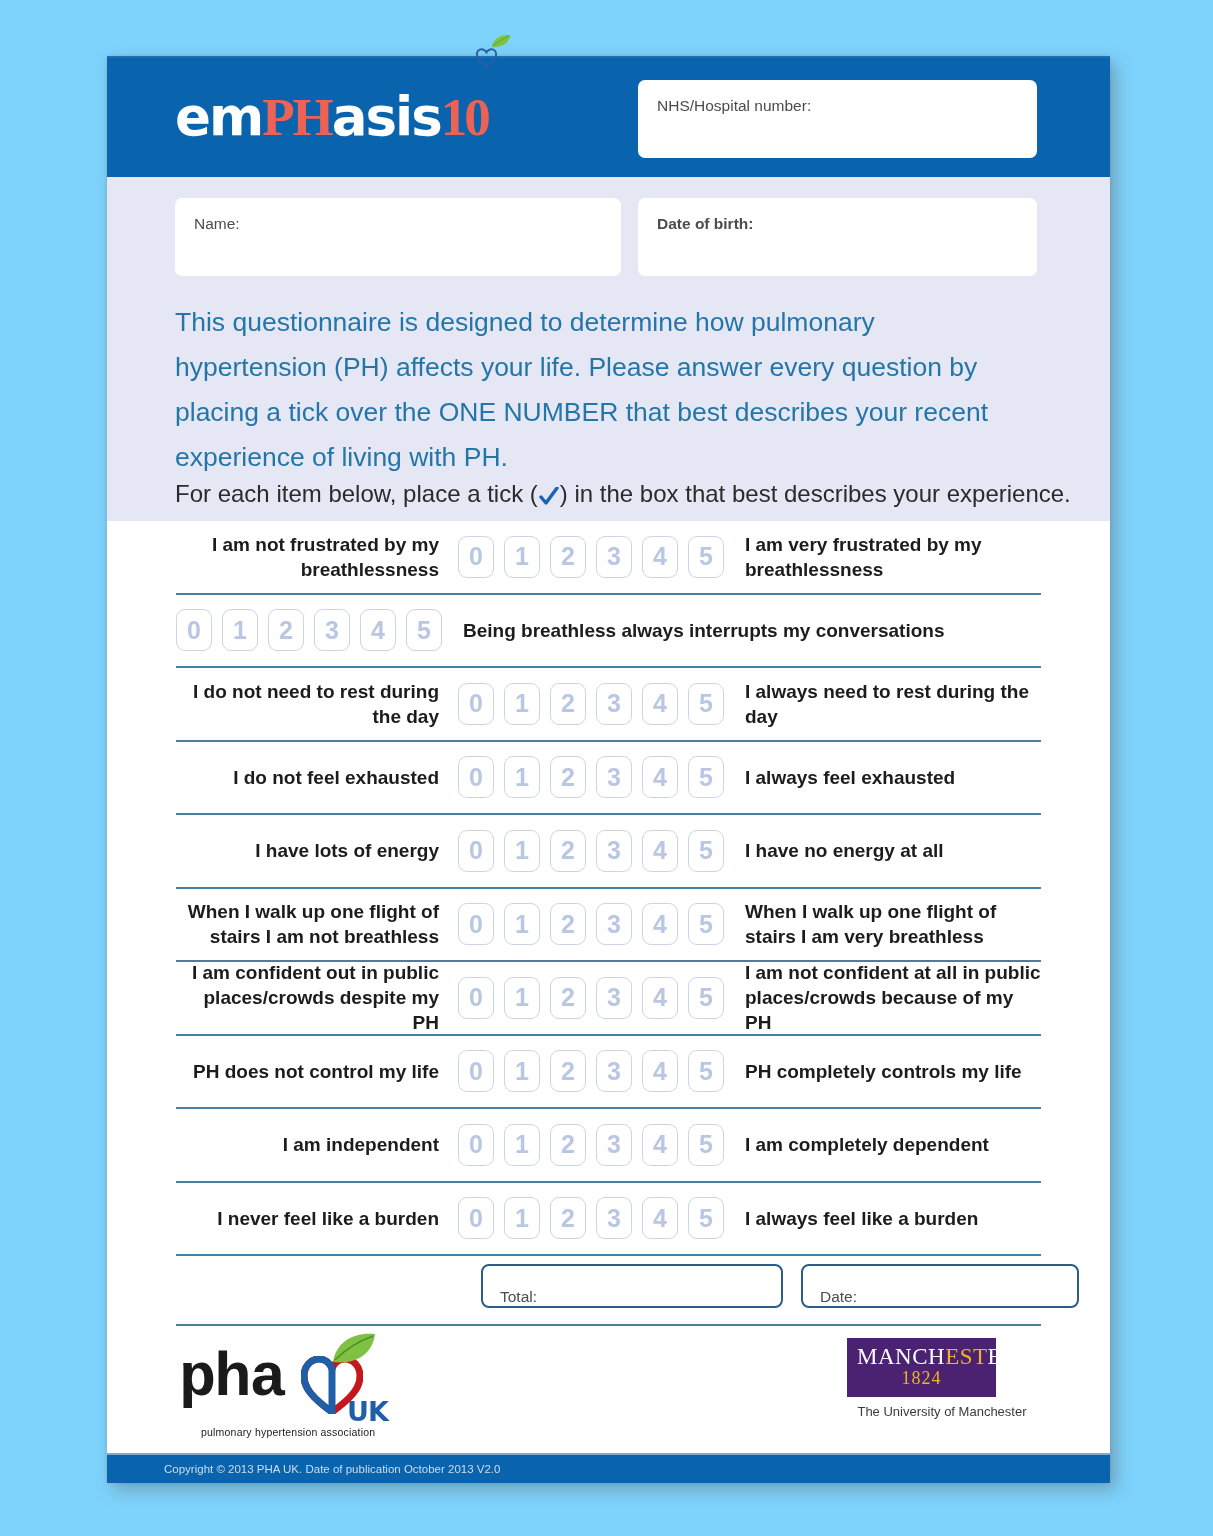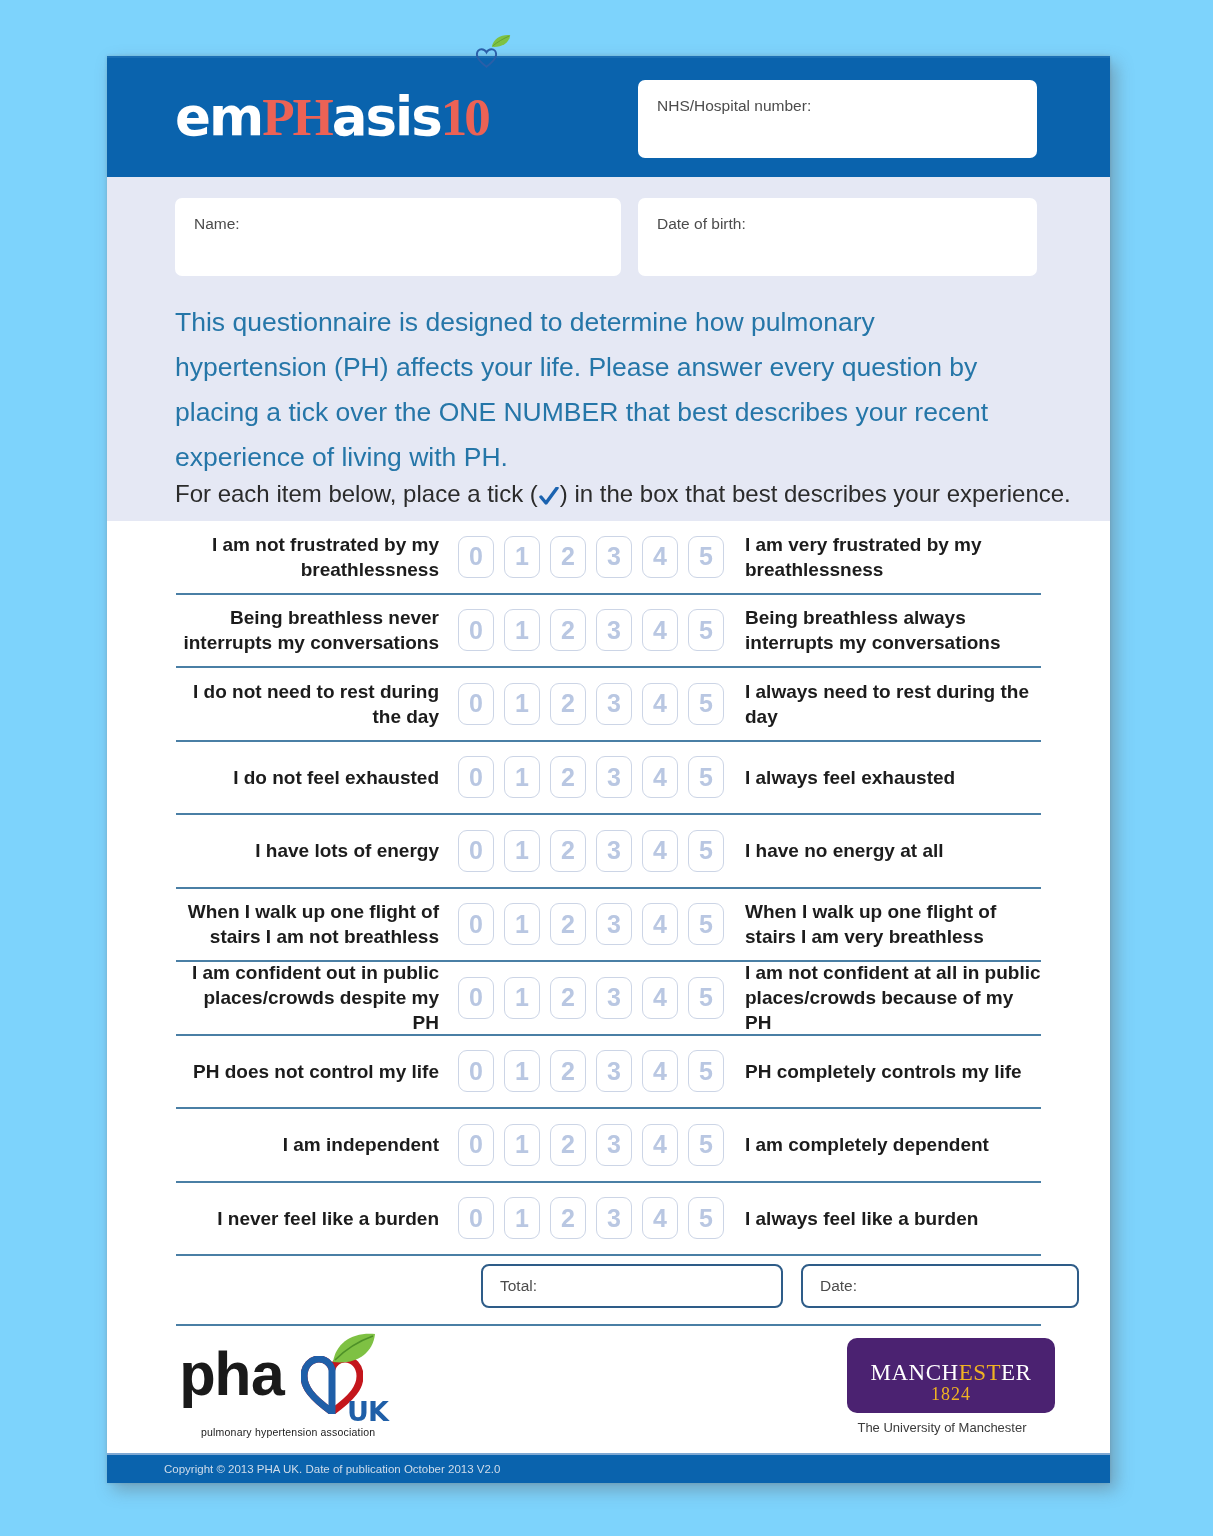--- a/index.html
+++ b/index.html
@@ -115,20 +115,21 @@
     width: 446px;
     height: 78px;
     padding: 17px 0 0 19px;
   }
   .dob-box {
     left: 531px;
     top: 21px;
     width: 399px;
     height: 78px;
     padding: 17px 0 0 19px;
+    font-weight: bold;
   }
 
   .intro-para {
     position: absolute;
     left: 68px;
     top: 123px;
     width: 855px;
     font-size: 26.5px;
     line-height: 45px;
     color: #2576a8;
@@ -211,21 +212,21 @@
   }
   .total-box, .date-box {
     position: absolute;
     top: 8px;
     height: 44px;
     border: 2px solid #2e5c88;
     border-radius: 8px;
     background: #ffffff;
     box-sizing: border-box;
     display: flex;
-    align-items: center;
+    align-items: flex-end;
     padding-left: 17px;
     font-size: 15.5px;
     color: #4c4c4c;
   }
   .total-box { left: 305px; width: 302px; }
   .date-box  { left: 625px; width: 278px; }
 
   
   .logo-footer {
     position: relative;
@@ -285,25 +286,24 @@
   }
 
   .manchester {
     position: absolute;
     left: 740px;
     top: 12px;
     width: 190px;
   }
   .man-box {
     background: #4b2271;
-    padding: 23px 10px 8px 10px;
+    padding: 7px 10px 8px 10px;
     text-align: center;
-    width: 208px;
+    width: 149px;
     box-sizing: border-box;
-    border-radius: 10px;
   }
   .man-word {
     font-family: "Liberation Serif", serif;
     font-size: 23px;
     letter-spacing: 0.5px;
     line-height: 1;
     color: #ffffff;
     white-space: nowrap;
   }
   .man-gold { color: #f0b323; }
@@ -401,21 +401,20 @@
           <div class="q-box">1</div>
           <div class="q-box">2</div>
           <div class="q-box">3</div>
           <div class="q-box">4</div>
           <div class="q-box">5</div>
         </div>
         <div class="q-right">I am very frustrated by my breathlessness</div>
       </div>
 
       <div class="q-row">
-        <div class="q-left">Being breathless never interrupts my conversations</div>
         <div class="q-scale">
           <div class="q-box">0</div>
           <div class="q-box">1</div>
           <div class="q-box">2</div>
           <div class="q-box">3</div>
           <div class="q-box">4</div>
           <div class="q-box">5</div>
         </div>
         <div class="q-right">Being breathless always interrupts my conversations</div>
       </div>

